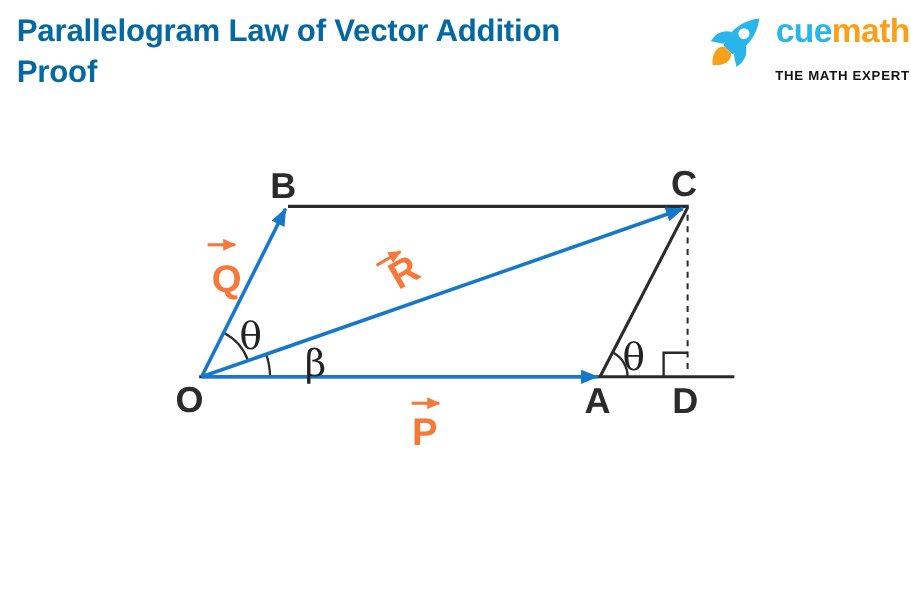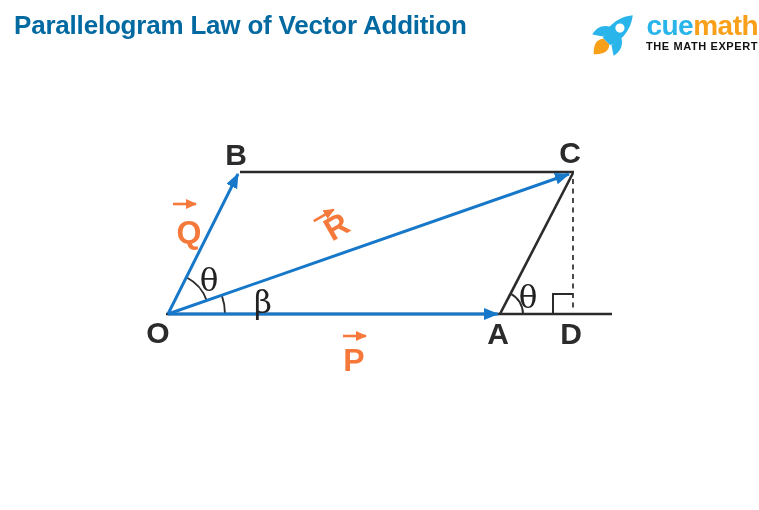--- a/index.html
+++ b/index.html
@@ -17,32 +17,33 @@
     position:absolute; left:584px; top:2px; width:175px; height:62px;
     display:flex; align-items:flex-start;
   }
   .logo-rocket { width:62px; height:62px; flex:0 0 auto; }
   .logo-textblock { padding-top:10px; }
   .logo-word { font-size:28px; font-weight:bold; letter-spacing:-0.5px; line-height:28px;text-align:right; }
   .logo-cue  { color:#29b5ea; }
   .logo-math { color:#f9a01b; }
   .logo-tagline {
     font-size:11px; font-weight:bold; color:#111111;
-    letter-spacing:0.6px; margin-top:0;
+    letter-spacing:0.6px; margin-top:18px;
   }
   svg text { user-select:none; }
   .ptlabel { font-family:"Liberation Sans",sans-serif; font-size:30px; font-weight:bold; fill:#2b2b2b; }
   .veclabel { font-family:"Liberation Sans",sans-serif; font-size:32px; font-weight:bold; fill:#f5793b; }
   .anglabel { font-family:"DejaVu Serif","Liberation Serif",serif; font-size:31px; fill:#222222; }
 </style>
 </head>
 <body>
 
 <div class="title">
   <div>Parallelogram Law of Vector Addition</div>
+  <div>Proof</div>
 </div>
 
 <div class="logo">
   <svg class="logo-rocket" viewBox="-31 -31 62 62">
     <g transform="rotate(45)">
       <path d="M -4,12 C -9,17 -7,24 0,30 C 7,24 9,17 4,12 Z" fill="#f9a01b"></path>
       <path d="M 8,-1 C 15,3 17,10 15,17 L 6,11 Z" fill="#29b5ea"></path>
       <path d="M -8,-1 C -15,3 -17,10 -15,17 L -6,11 Z" fill="#29b5ea"></path>
       <path d="M 0,-25 C 10,-13 10,4 5,12 L -5,12 C -10,4 -10,-13 0,-25 Z" fill="#29b5ea"></path>
       <circle cx="0" cy="-7" r="4.6" fill="#ffffff"></circle>

